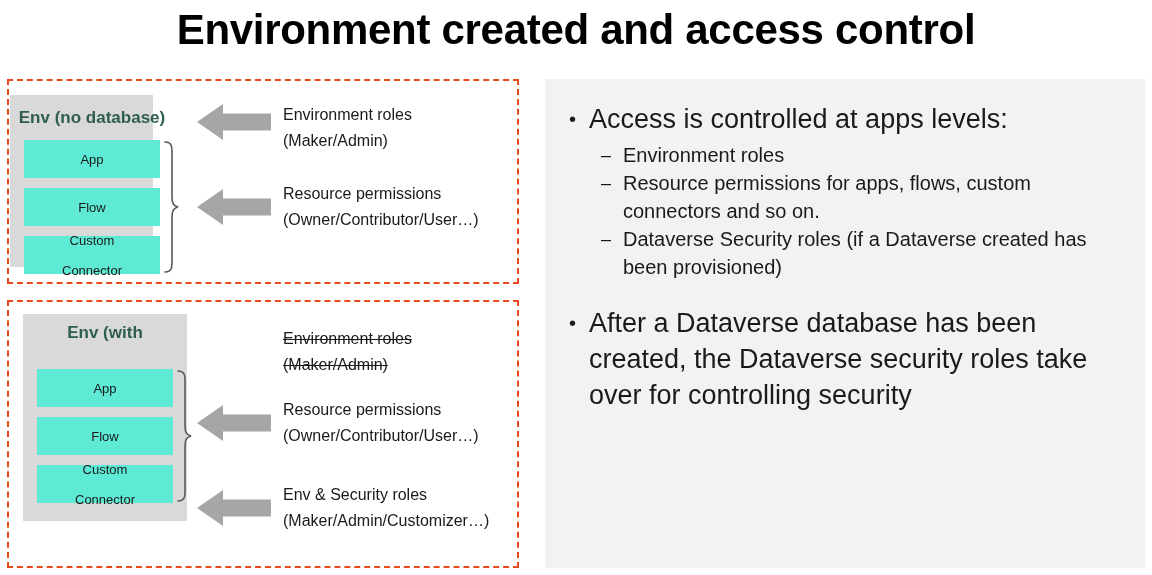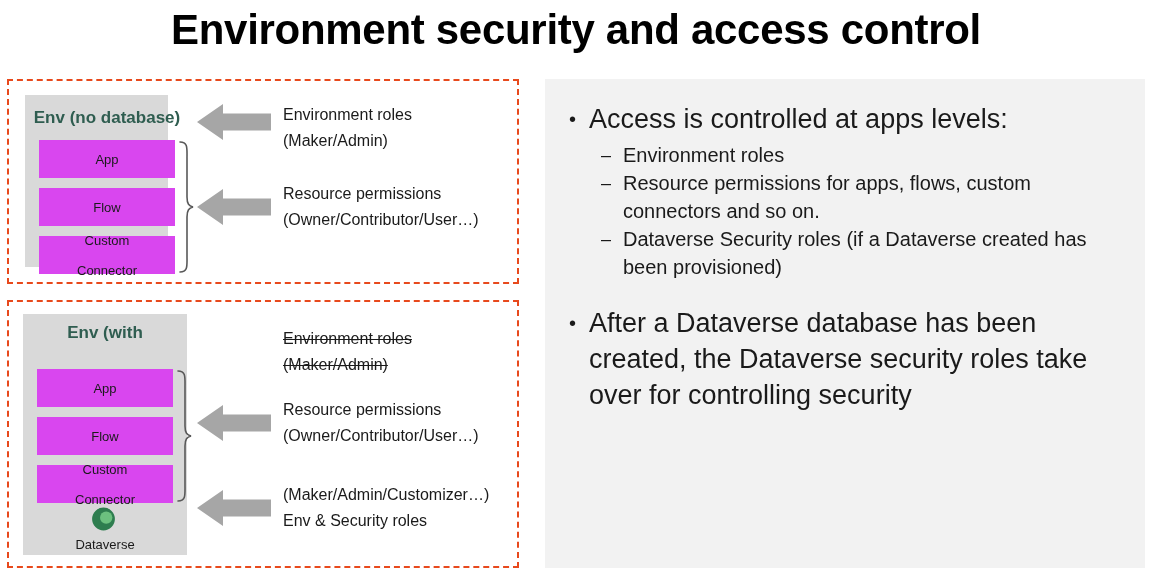--- a/index.html
+++ b/index.html
@@ -42,42 +42,42 @@
     background: #ffffff;
   }
   #panel-no-db { left: 7px;  top: 79px;  width: 512px; height: 205px; }
   #panel-with-db { left: 7px; top: 300px; width: 512px; height: 268px; }
 
   
   .env-box {
     position: absolute;
     background: #d9d9d9;
   }
-  #env-box-no-db   { left: 16px; top: 14px; width: 143px; height: 172px; }
-  #env-box-with-db { left: 14px; top: 12px; width: 164px; height: 241px; }
+  #env-box-no-db   { left: 1px; top: 14px; width: 143px; height: 172px; }
+  #env-box-with-db { left: 14px; top: 12px; width: 164px; height: 207px; }
 
   .env-heading {
     position: absolute;
     left: 0;
     width: 164px;
     text-align: center;
     color: #2f5d50;
     font-weight: bold;
     font-size: 17px;
     line-height: 21px;
   }
   #env-heading-no-db   { top: 12px; }
   #env-heading-with-db { top: 8px; }
 
   
   .res-chip {
     position: absolute;
     left: 14px;
     width: 136px;
-    background: #d946ef;
+    background: #5eead4;
     color: #1a1a1a;
     font-size: 13px;
     line-height: 15px;
     display: flex;
     align-items: center;
     justify-content: center;
     text-align: center;
   }
   .res-chip span { display: block; }
 
@@ -185,21 +185,21 @@
   .bullet-l2 > .txt { flex: 1 1 auto; }
 
   .sub-list { margin-top: 4px; }
   .para-gap { height: 24px; }
 </style>
 </head>
 <body>
 
 <div class="slide">
 
-  <div class="slide-title">Environment security and access control</div>
+  <div class="slide-title">Environment created and access control</div>
 
   <div class="dashed-panel" id="panel-no-db">
 
     <div class="env-box" id="env-box-no-db">
 
       <div class="env-heading" id="env-heading-no-db">Env (no database)</div>
 
       <div class="res-chip" id="chip-app-1">
         <span>App</span>
       </div>
@@ -266,28 +266,20 @@
           <span>Connector</span>
         </span>
       </div>
 
       <div class="brace" id="brace-2">
         <svg viewBox="0 0 17 134" preserveAspectRatio="none">
           <path d="M3 2 C 11 2, 10 8, 10 18 L10 57 C10 64, 12 66, 16 67 C12 68, 10 70, 10 77 L10 116 C10 126, 11 132, 3 132" fill="none" stroke="#595959" stroke-width="1.6" stroke-linecap="round"></path>
         </svg>
       </div>
 
-      <div id="dataverse-block">
-        <svg id="dataverse-icon" viewBox="0 0 26 26">
-          <path d="M13 1.6 A11.4 11.4 0 1 0 13 24.4 A11.4 11.4 0 1 1 13 1.6 Z" fill="#2e7d4f"></path>
-          <path d="M11.5 1.6 A11.4 11.4 0 0 1 11.5 24.4 A7.3 7.3 0 0 1 11.5 1.6 Z" fill="#2e7d4f"></path>
-          <circle cx="14.2" cy="11.6" r="6.2" fill="#6cc17f"></circle>
-        </svg>
-        <div id="dataverse-label">Dataverse</div>
-      </div>
     </div>
 
     <div class="block-arrow" style="left:188px; top:101px;">
       <svg viewBox="0 0 74 40">
           <path d="M0 20 L26 2 L26 11.5 L74 11.5 L74 28.5 L26 28.5 L26 38 Z" fill="#a6a6a6"></path>
         </svg>
     </div>
     <div class="block-arrow" style="left:188px; top:186px;">
       <svg viewBox="0 0 74 40">
           <path d="M0 20 L26 2 L26 11.5 L74 11.5 L74 28.5 L26 28.5 L26 38 Z" fill="#a6a6a6"></path>
@@ -298,22 +290,22 @@
       <div>Environment roles</div>
       <div>(Maker/Admin)</div>
     </div>
 
     <div class="annot" style="left:274px; top:95px;">
       <div>Resource permissions</div>
       <div>(Owner/Contributor/User…)</div>
     </div>
 
     <div class="annot" style="left:274px; top:180px;">
+      <div>Env &amp; Security roles</div>
       <div>(Maker/Admin/Customizer…)</div>
-      <div>Env &amp; Security roles</div>
     </div>
   </div>
 
   <div id="right-panel">
 
     <div class="bullet-l1">
       <span class="marker">•</span>
       <span class="txt">Access is controlled at apps levels:</span>
     </div>
 

